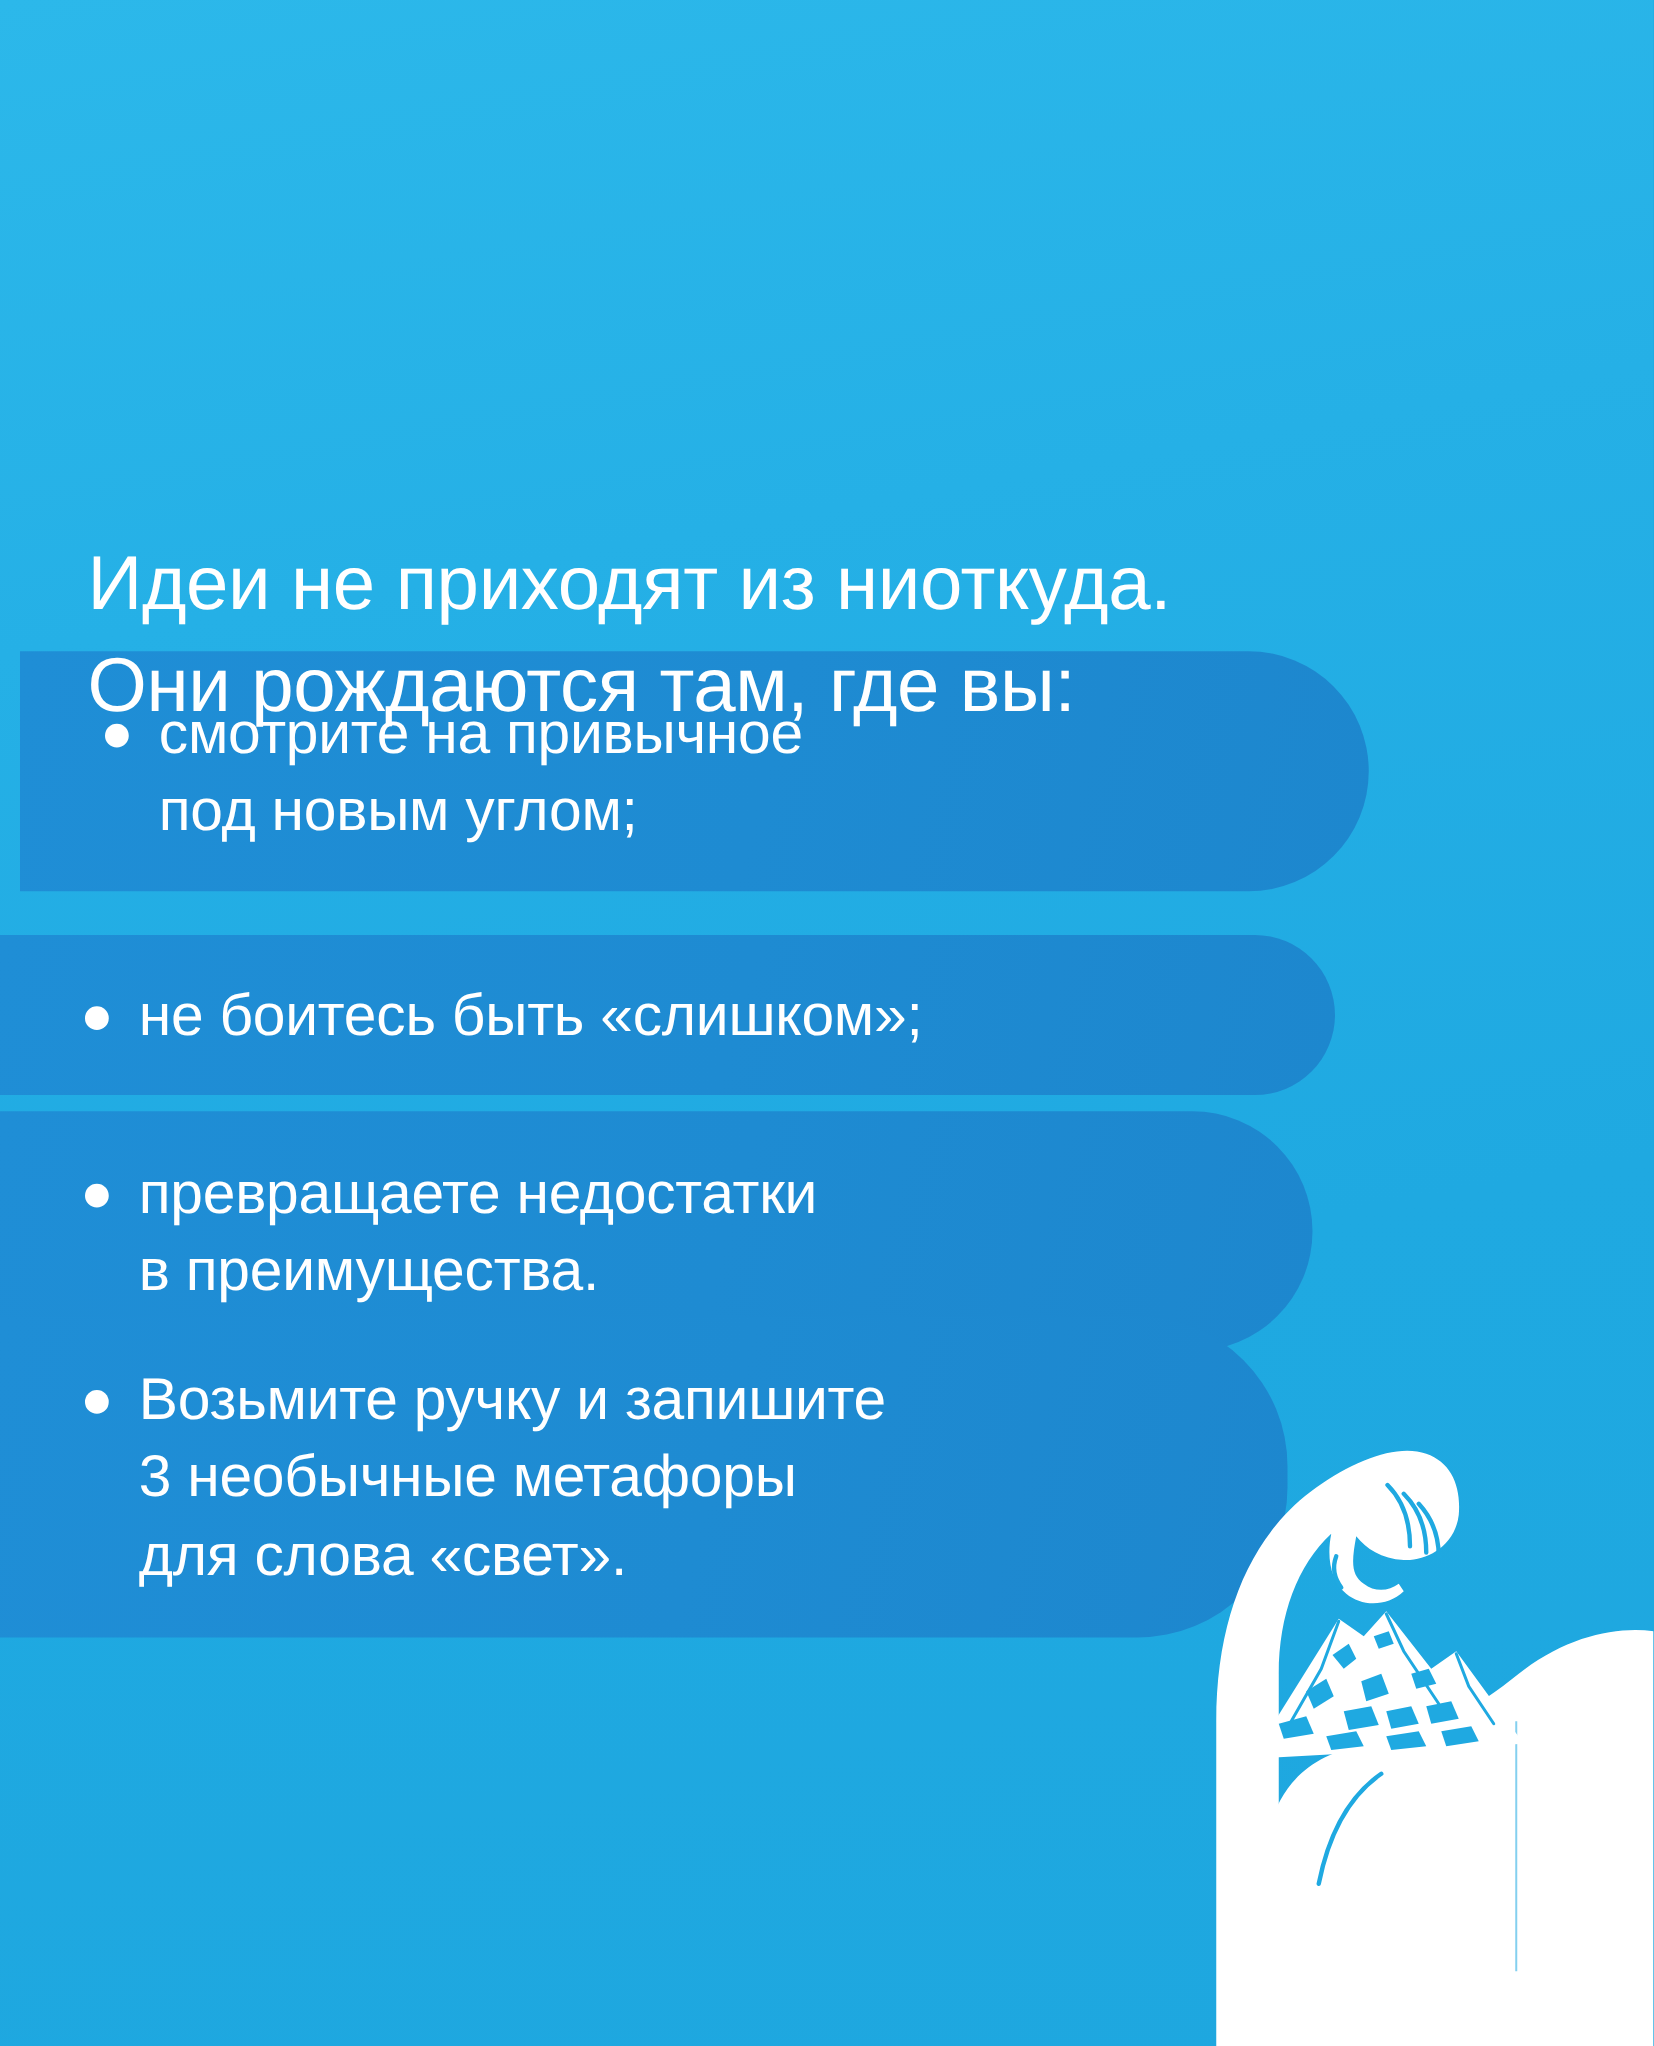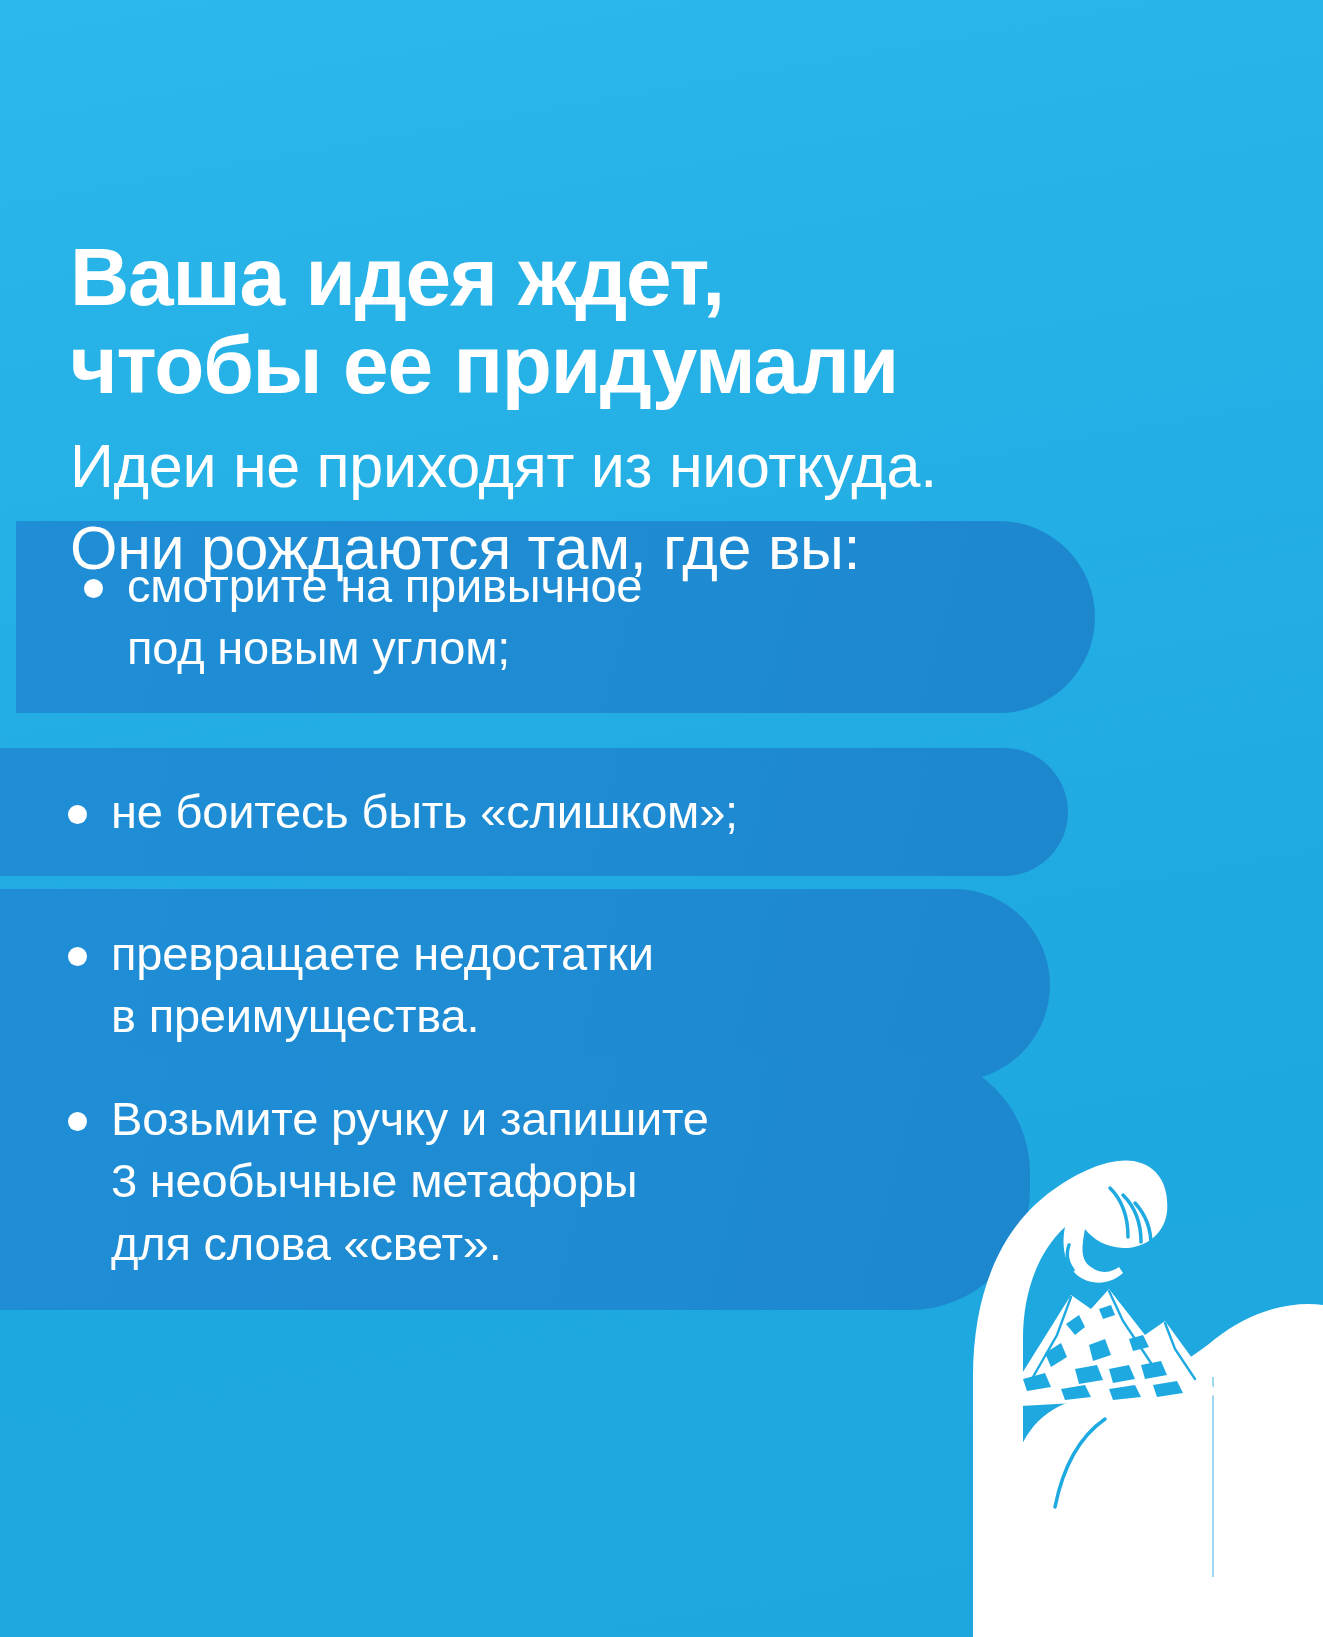--- a/index.html
+++ b/index.html
@@ -98,22 +98,20 @@
     height: 560px;
     z-index: 6;
     pointer-events: none;
   }
 </style>
 </head>
 <body>
 
 <div id="poster">
 
-  <h1 id="headline">Ваша идея ждет,
-чтобы ее придумали</h1>
 
   <p id="subtitle">Идеи не приходят из ниоткуда.
 Они рождаются там, где вы:</p>
 
   <div class="card" id="card-1">
     <div class="card-inner">
       <span class="bullet-dot"></span>
       <span class="bullet-text">смотрите на привычное
 под новым углом;</span>
     </div>

